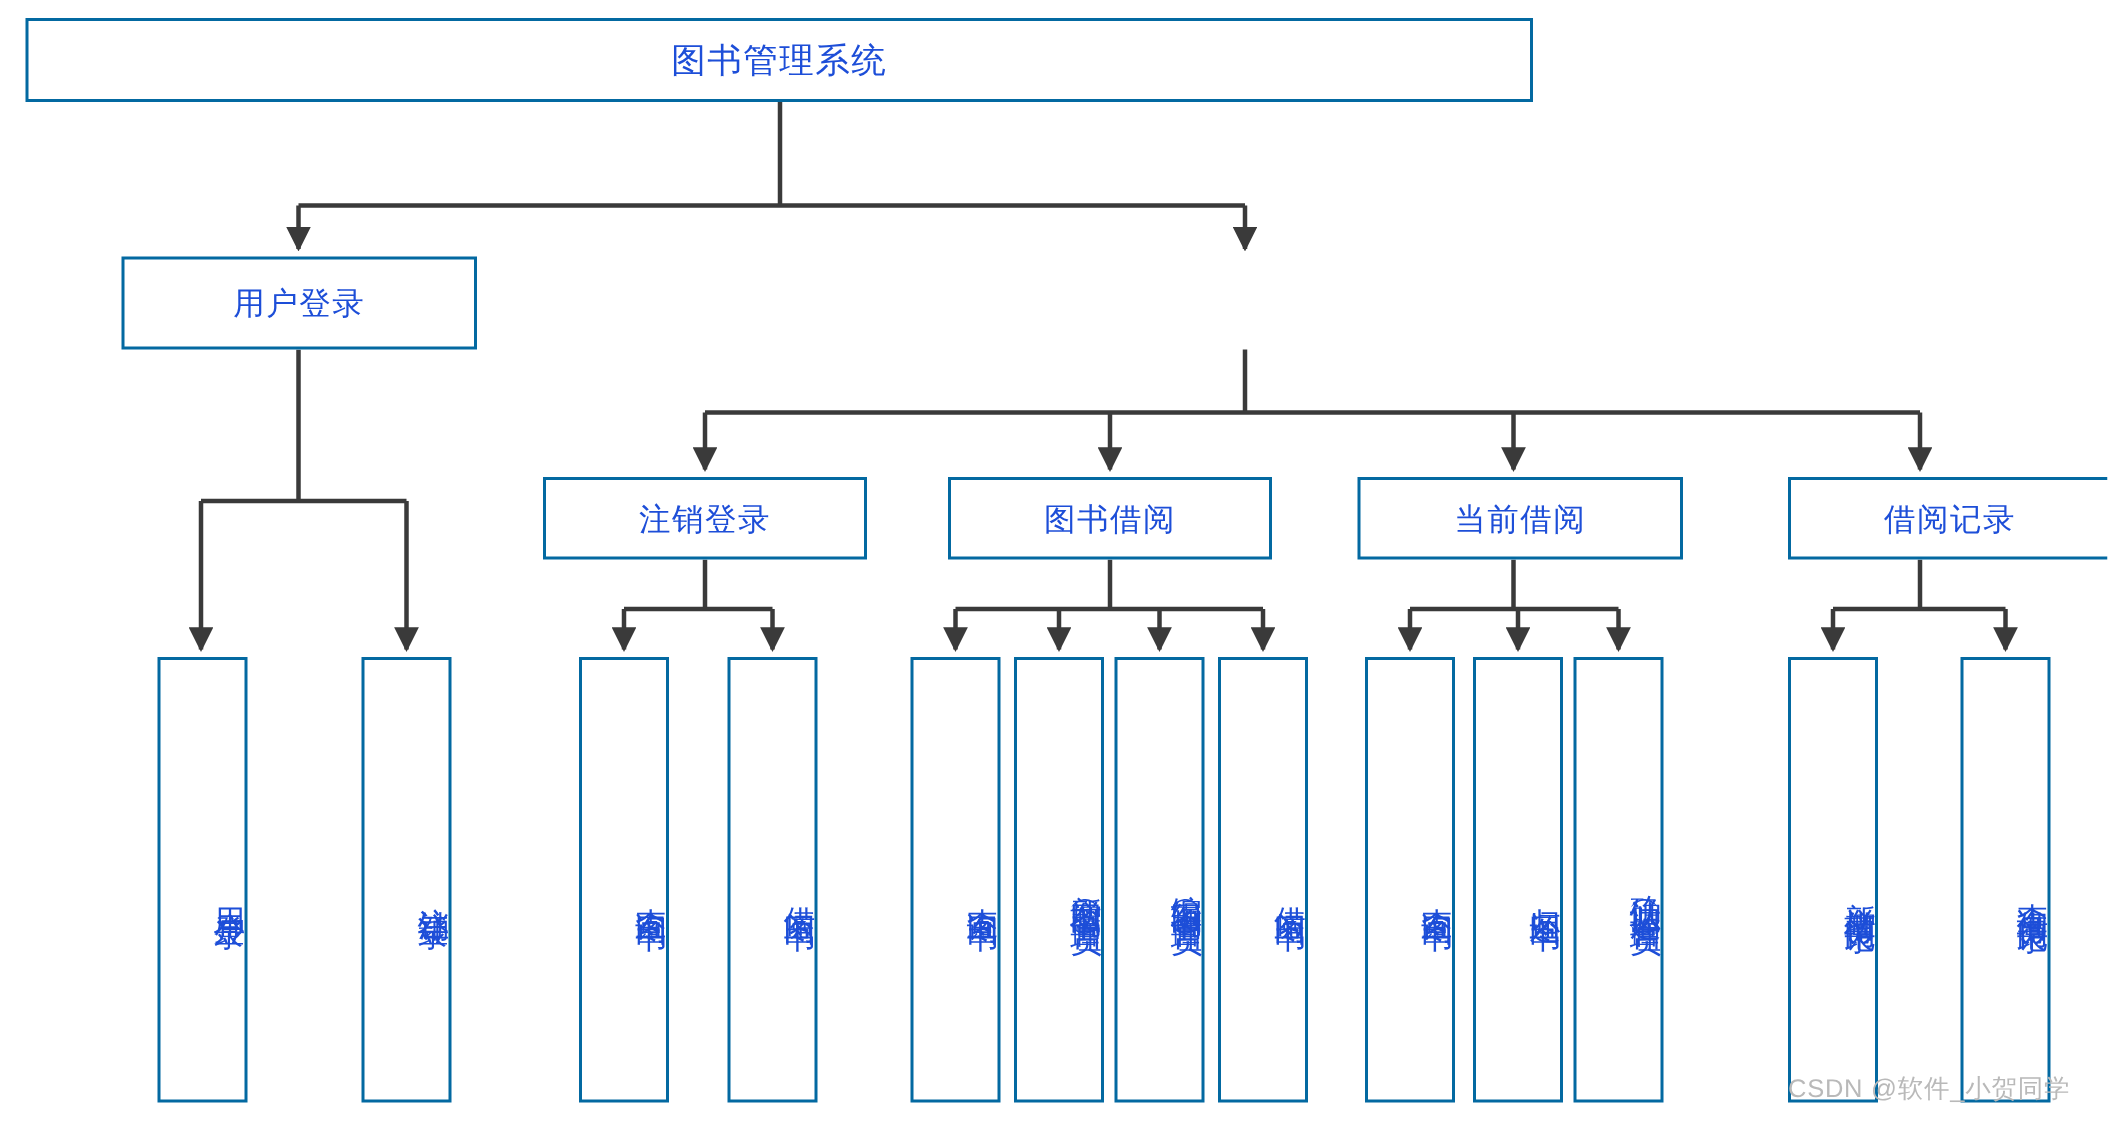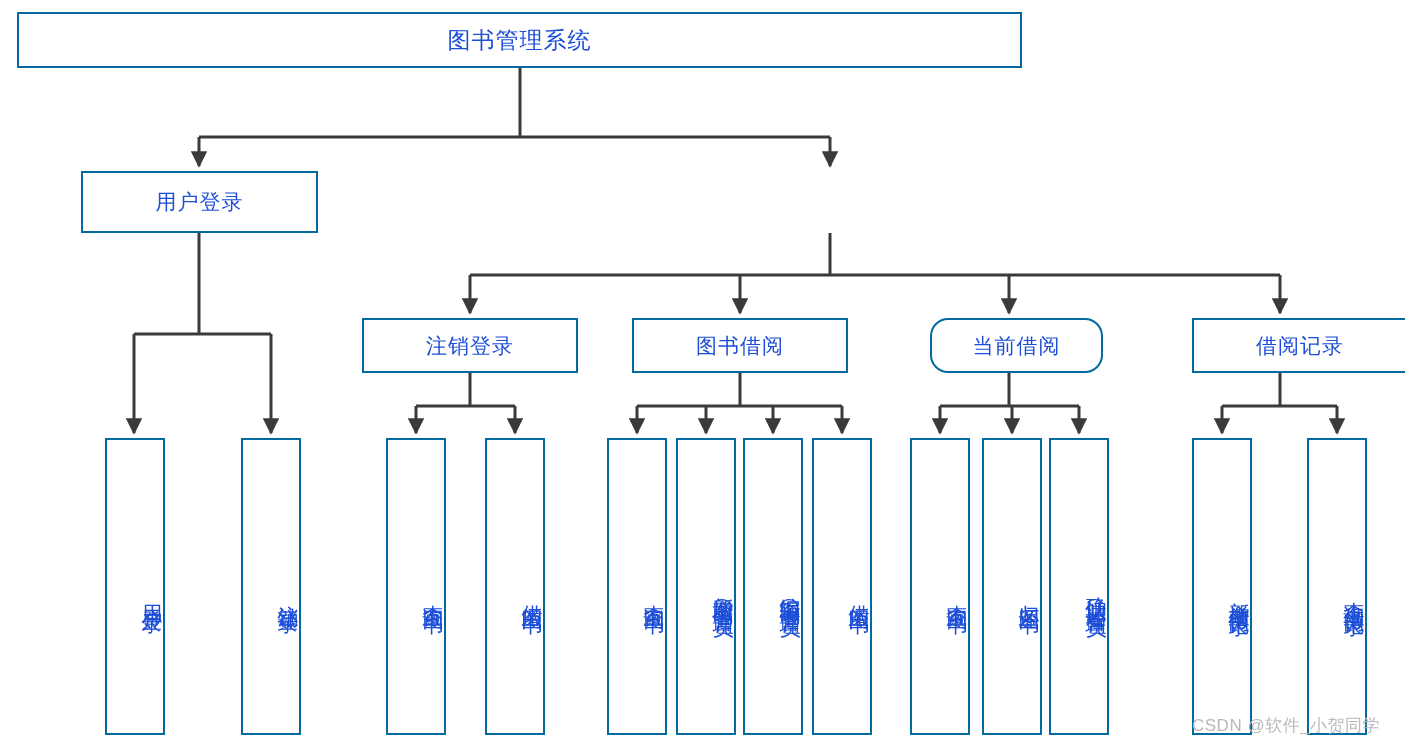--- a/index.html
+++ b/index.html
@@ -145,21 +145,21 @@
   <div class="node lvl2" style="left:81px; top:171px; width:237px; height:62px;">
     <span>用户登录</span>
   </div>
 
   <div class="node lvl3" style="left:362px; top:318px; width:216px; height:55px;">
     <span>注销登录</span>
   </div>
   <div class="node lvl3" style="left:632px; top:318px; width:216px; height:55px;">
     <span>图书借阅</span>
   </div>
-  <div class="node lvl3" style="left:930px; top:318px; width:173px; height:55px;border-radius:18px;">
+  <div class="node lvl3" style="left:905px; top:318px; width:217px; height:55px;">
     <span>当前借阅</span>
   </div>
   <div class="node lvl3" style="left:1172px; top:318px; width:216px; height:55px;margin-left:20px;">
     <span>借阅记录</span>
   </div>
 
   <div class="node leaf" style="left:105px; top:438px; width:60px; height:297px;">
     <span class="cap">用户登录</span>
   </div>
   <div class="node leaf" style="left:241px; top:438px; width:60px; height:297px;">

